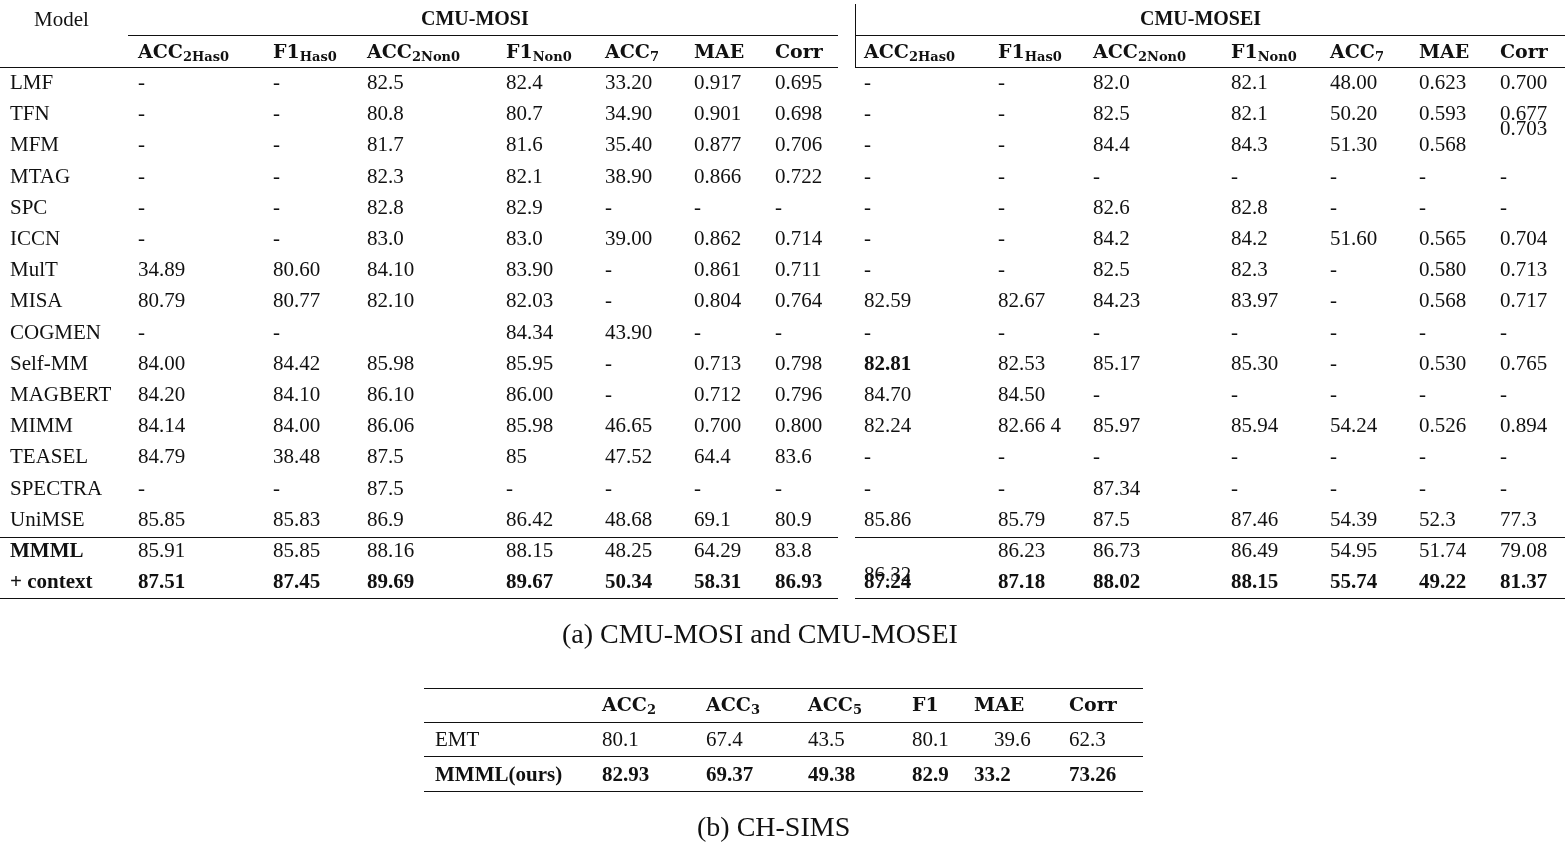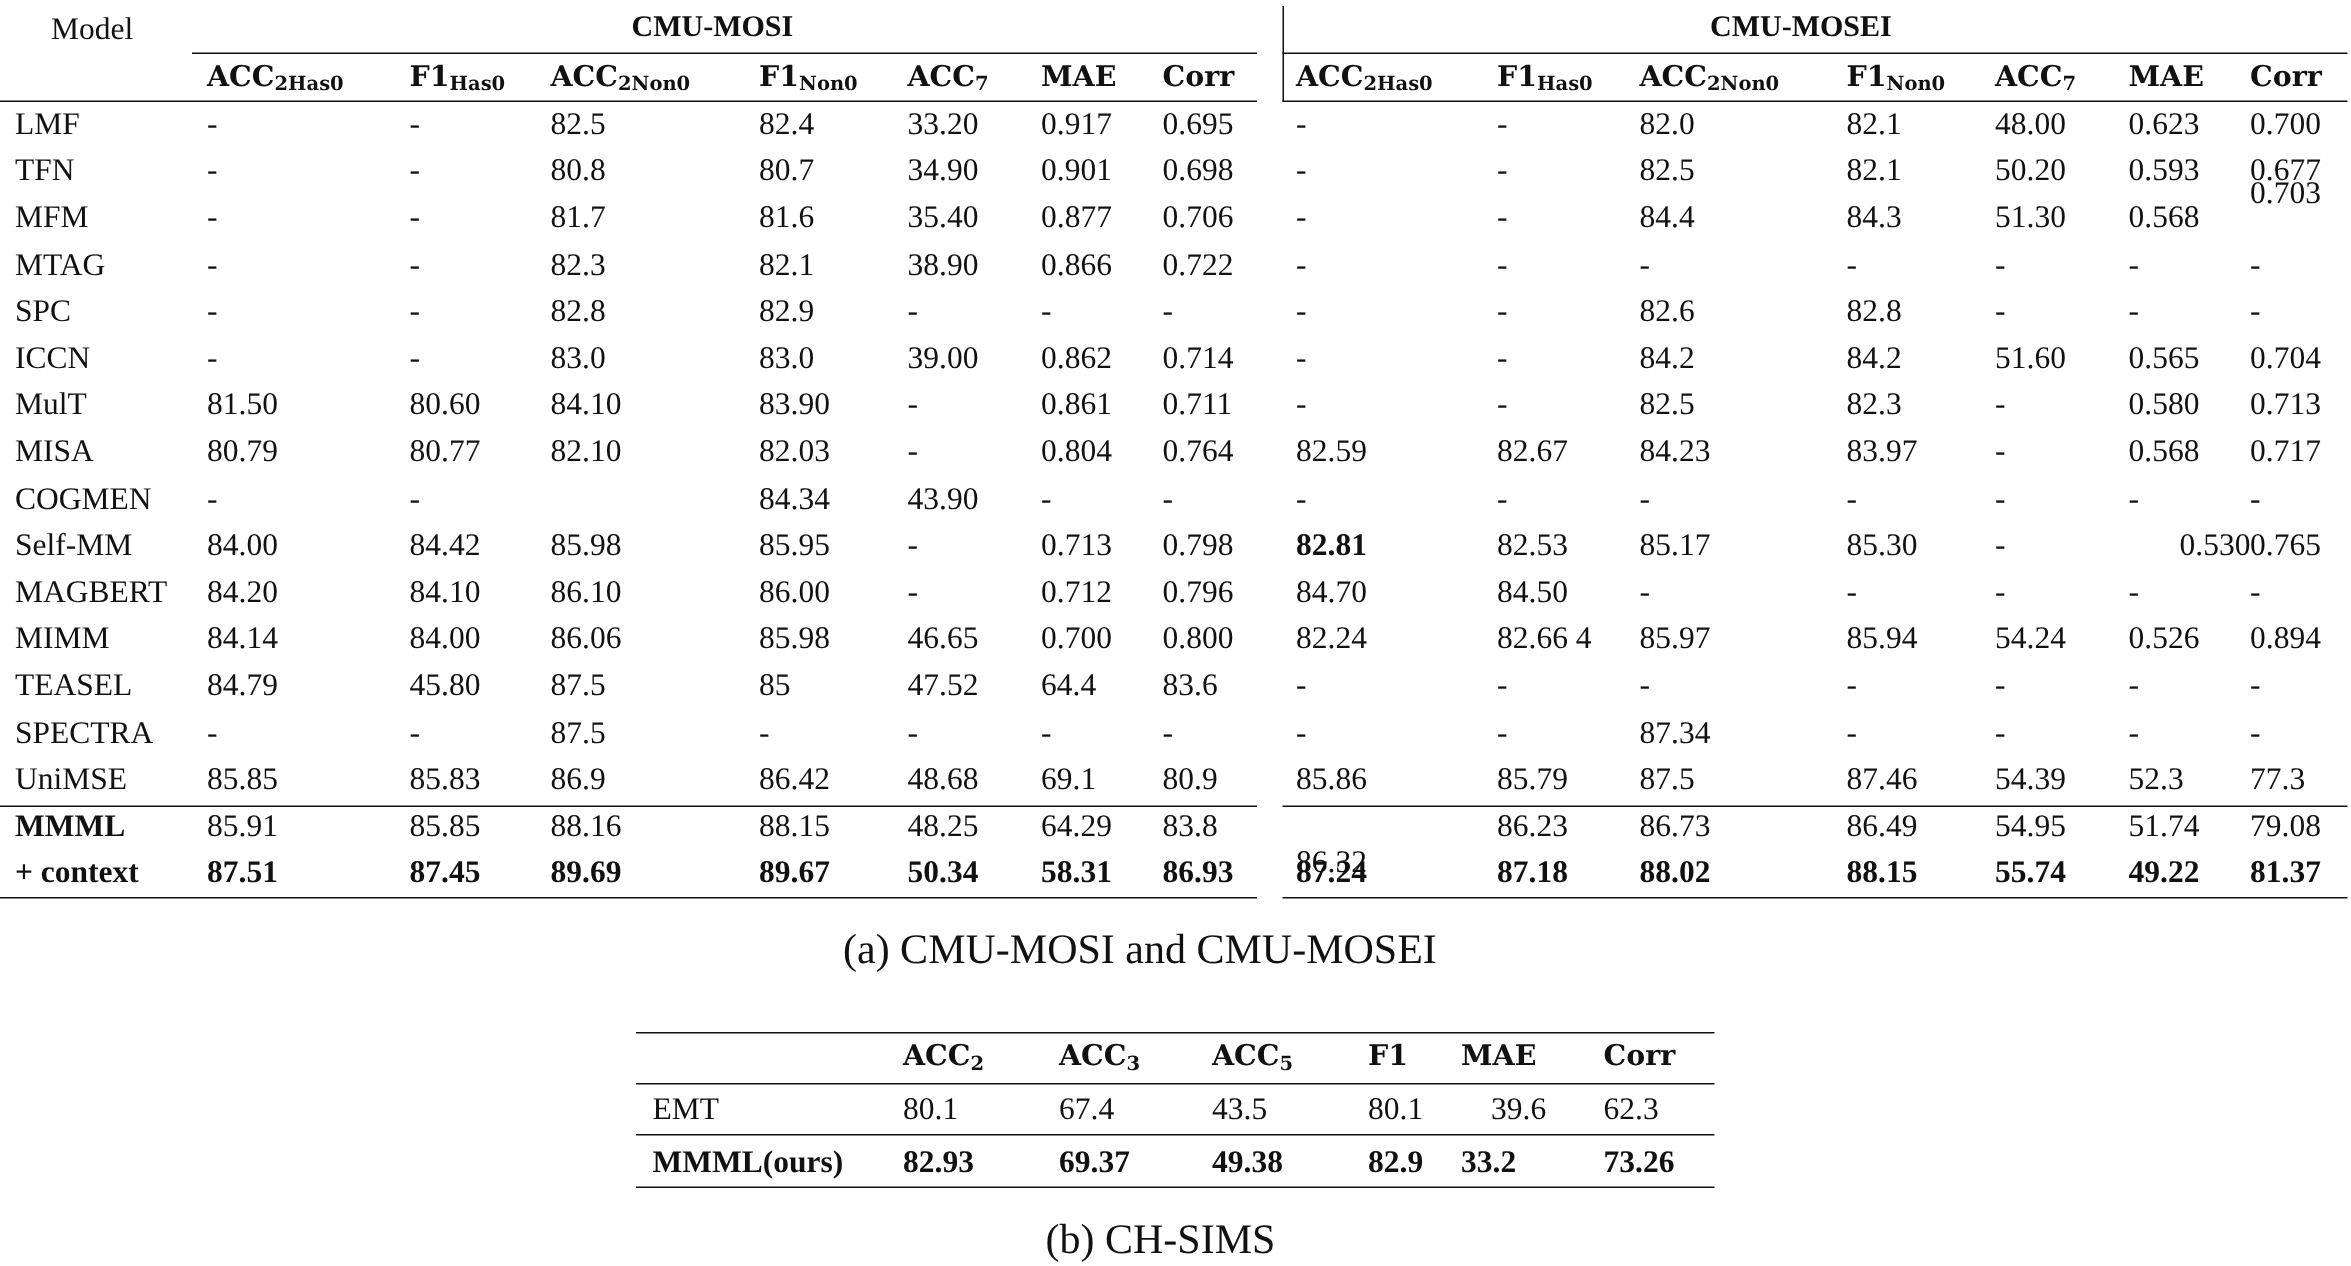--- a/index.html
+++ b/index.html
@@ -150,21 +150,21 @@
           <div class="cell" style="left: 864px; top: 226px;">-</div>
           <div class="cell" style="left: 998px; top: 226px;">-</div>
           <div class="cell" style="left: 1093px; top: 226px;">84.2</div>
           <div class="cell" style="left: 1231px; top: 226px;">84.2</div>
           <div class="cell" style="left: 1330px; top: 226px;">51.60</div>
           <div class="cell" style="left: 1419px; top: 226px;">0.565</div>
           <div class="cell" style="left: 1500px; top: 226px;">0.704</div>
         </div>
         <div>
           <div class="cell" style="left: 10px; top: 257px;">MulT</div>
-          <div class="cell" style="left: 138px; top: 257px;">81.50</div>
+          <div class="cell" style="left: 138px; top: 257px;">34.89</div>
           <div class="cell" style="left: 273px; top: 257px;">80.60</div>
           <div class="cell" style="left: 367px; top: 257px;">84.10</div>
           <div class="cell" style="left: 506px; top: 257px;">83.90</div>
           <div class="cell" style="left: 605px; top: 257px;">-</div>
           <div class="cell" style="left: 694px; top: 257px;">0.861</div>
           <div class="cell" style="left: 775px; top: 257px;">0.711</div>
           <div class="cell" style="left: 864px; top: 257px;">-</div>
           <div class="cell" style="left: 998px; top: 257px;">-</div>
           <div class="cell" style="left: 1093px; top: 257px;">82.5</div>
           <div class="cell" style="left: 1231px; top: 257px;">82.3</div>
@@ -213,21 +213,21 @@
           <div class="cell" style="left: 367px; top: 351px;">85.98</div>
           <div class="cell" style="left: 506px; top: 351px;">85.95</div>
           <div class="cell" style="left: 605px; top: 351px;">-</div>
           <div class="cell" style="left: 694px; top: 351px;">0.713</div>
           <div class="cell" style="left: 775px; top: 351px;">0.798</div>
           <div class="cell" style="left: 864px; top: 351px; font-weight: bold;">82.81</div>
           <div class="cell" style="left: 998px; top: 351px;">82.53</div>
           <div class="cell" style="left: 1093px; top: 351px;">85.17</div>
           <div class="cell" style="left: 1231px; top: 351px;">85.30</div>
           <div class="cell" style="left: 1330px; top: 351px;">-</div>
-          <div class="cell" style="left: 1419px; top: 351px; margin-left: 34px;">0.530</div>
+          <div class="cell" style="left: 1419px; top: 351px;">0.530</div>
           <div class="cell" style="left: 1500px; top: 351px;">0.765</div>
         </div>
         <div>
           <div class="cell" style="left: 10px; top: 382px;">MAGBERT</div>
           <div class="cell" style="left: 138px; top: 382px;">84.20</div>
           <div class="cell" style="left: 273px; top: 382px;">84.10</div>
           <div class="cell" style="left: 367px; top: 382px;">86.10</div>
           <div class="cell" style="left: 506px; top: 382px;">86.00</div>
           <div class="cell" style="left: 605px; top: 382px;">-</div>
           <div class="cell" style="left: 694px; top: 382px; text-align: right;">0.712</div>
@@ -253,21 +253,21 @@
           <div class="cell" style="left: 998px; top: 413px;">82.66 4</div>
           <div class="cell" style="left: 1093px; top: 413px;">85.97</div>
           <div class="cell" style="left: 1231px; top: 413px;">85.94</div>
           <div class="cell" style="left: 1330px; top: 413px;">54.24</div>
           <div class="cell" style="left: 1419px; top: 413px;">0.526</div>
           <div class="cell" style="left: 1500px; top: 413px;">0.894</div>
         </div>
         <div>
           <div class="cell" style="left: 10px; top: 444px;">TEASEL</div>
           <div class="cell" style="left: 138px; top: 444px;">84.79</div>
-          <div class="cell" style="left: 273px; top: 444px;">45.80</div>
+          <div class="cell" style="left: 273px; top: 444px;">38.48</div>
           <div class="cell" style="left: 367px; top: 444px;">87.5</div>
           <div class="cell" style="left: 506px; top: 444px;">85</div>
           <div class="cell" style="left: 605px; top: 444px;">47.52</div>
           <div class="cell" style="left: 694px; top: 444px;">64.4</div>
           <div class="cell" style="left: 775px; top: 444px;">83.6</div>
           <div class="cell" style="left: 864px; top: 444px;">-</div>
           <div class="cell" style="left: 998px; top: 444px;">-</div>
           <div class="cell" style="left: 1093px; top: 444px;">-</div>
           <div class="cell" style="left: 1231px; top: 444px;">-</div>
           <div class="cell" style="left: 1330px; top: 444px;">-</div>

